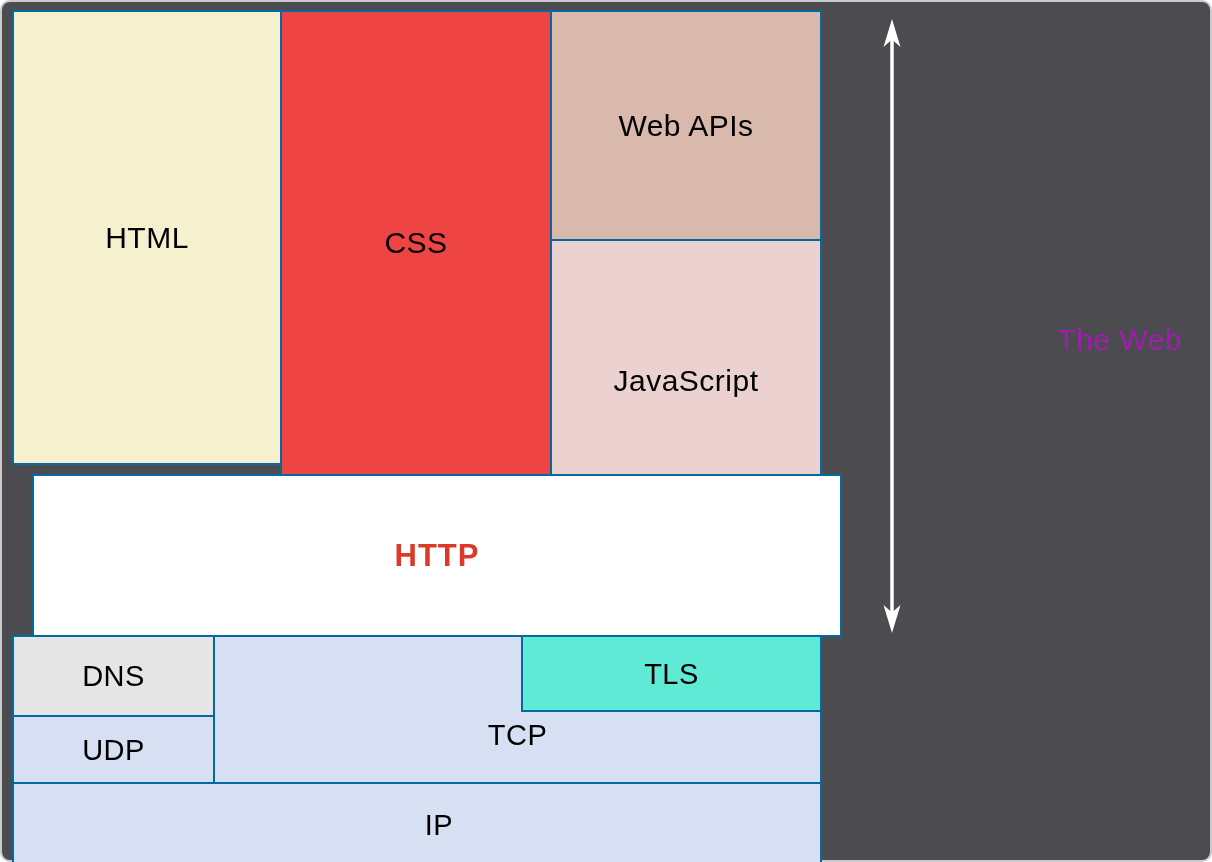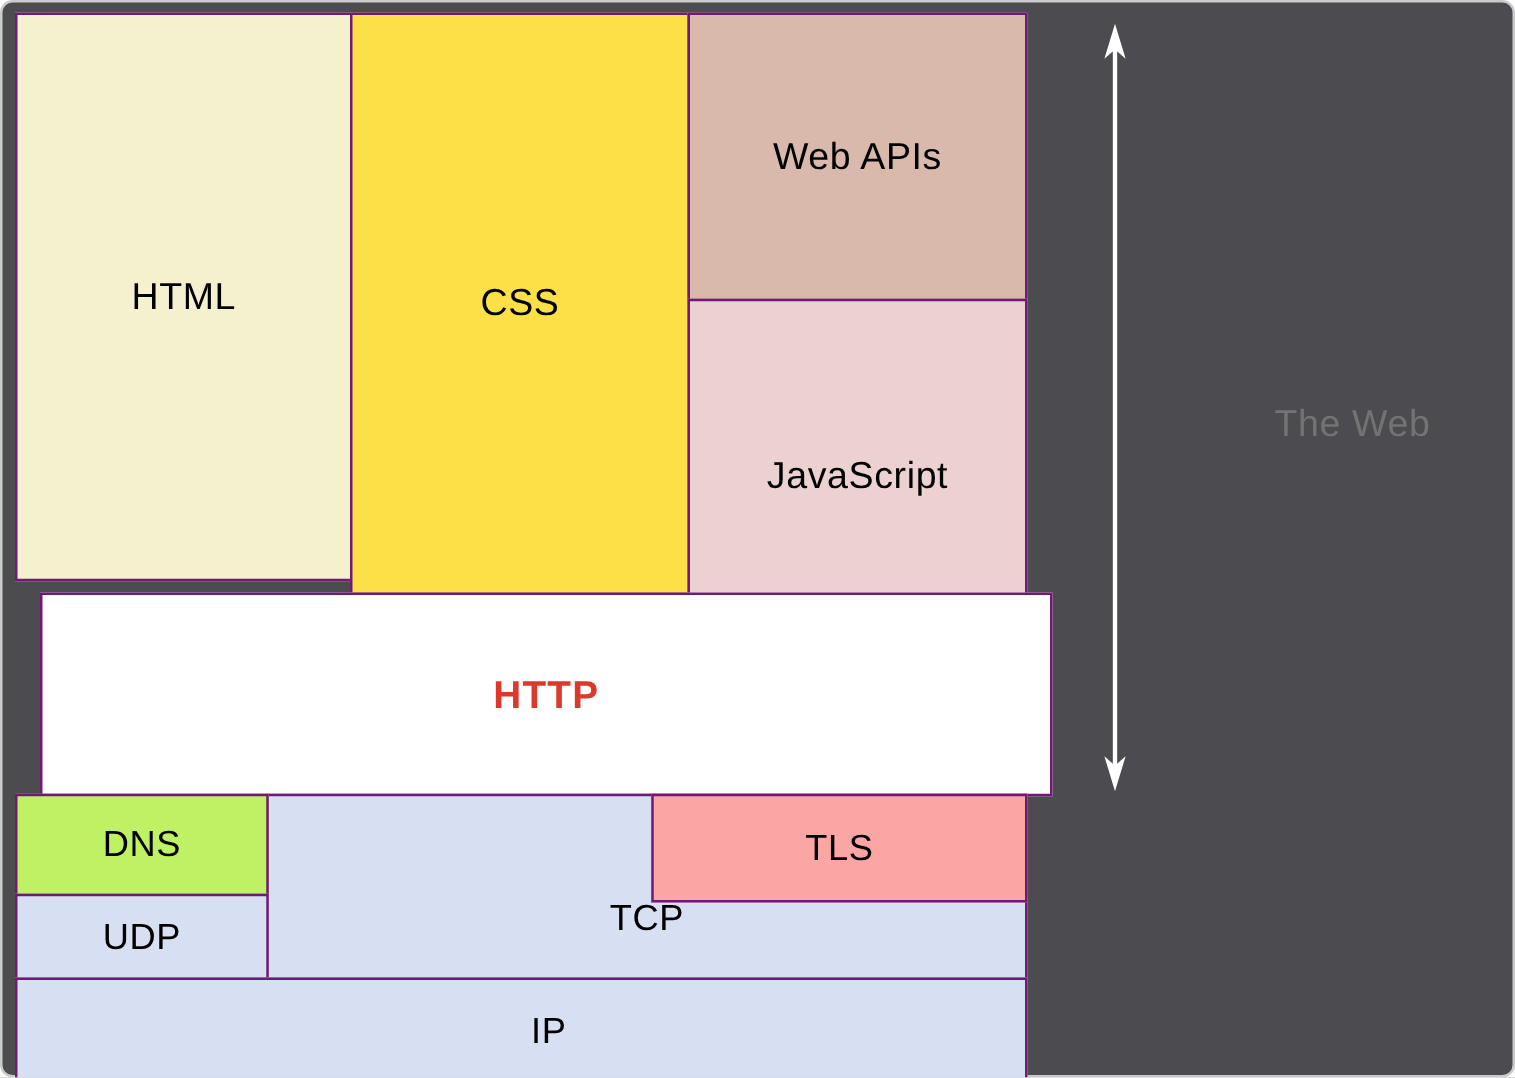--- a/index.html
+++ b/index.html
@@ -19,60 +19,60 @@
     position: absolute;
     inset: 0;
     box-sizing: border-box;
     background: #4C4C50;
     border: 2px solid #CBCBCB;
     border-radius: 10px;
   }
   .box {
     position: absolute;
     box-sizing: border-box;
-    border: 2px solid #701a75;
+    border: 2px solid #0369a1;
     display: flex;
     align-items: center;
     justify-content: center;
     color: #000000;
     font-size: 30px;
     letter-spacing: 0.5px;
   }
   .box span { display: block; line-height: 36px; }
 
   .box-html       { left: 12px;  top: 10px;  width: 270px; height: 455px; background: #F5F0CE; }
-  .box-css        { left: 280px; top: 10px;  width: 272px; height: 466px; background: #fde047; }
+  .box-css        { left: 280px; top: 10px;  width: 272px; height: 466px; background: #ef4444; }
   .box-webapis    { left: 550px; top: 10px;  width: 272px; height: 231px; background: #D8B9AC; }
   .box-javascript { left: 550px; top: 239px; width: 272px; height: 284px; background: #EBD2D0; }
   .box-http       { left: 12px;  top: 474px; width: 810px; height: 163px; background: #FFFFFF; margin-left: 20px; }
   .box-http span  { color: #DB3A2B; font-weight: bold; font-size: 31px; letter-spacing: 1px; }
   .box-tcp        { left: 213px; top: 635px; width: 609px; height: 149px; background: #D7E0F2;
                     align-items: flex-start; padding-top: 80px; }
-  .box-tls        { left: 521px; top: 635px; width: 301px; height: 87px;  background: #fca5a5; }
-  .box-dns        { left: 12px;  top: 635px; width: 203px; height: 82px;  background: #bef264; }
+  .box-tls        { left: 521px; top: 635px; width: 301px; height: 77px;  background: #5eead4; }
+  .box-dns        { left: 12px;  top: 635px; width: 203px; height: 82px;  background: #e5e5e5; }
   .box-udp        { left: 12px;  top: 715px; width: 203px; height: 69px;  background: #D7E0F2; text-align: right; }
   .box-ip         { left: 12px;  top: 782px; width: 810px; height: 86px;  background: #D7E0F2; padding-left: 44px; }
   .box-dns span, .box-udp span, .box-tls span, .box-tcp span, .box-ip span { font-size: 29px; }
 
   .arrow-svg {
     position: absolute;
     left: 870px;
     top: 16px;
     width: 44px;
     height: 620px;
   }
   .side-label {
     position: absolute;
     left: 982px;
     top: 320px;
     width: 200px;
     height: 40px;
     line-height: 40px;
-    text-align: center;
-    color: #737373;
+    text-align: right;
+    color: #a21caf;
     font-size: 30px;
     letter-spacing: 0.5px;
   }
 </style>
 </head>
 <body>
 
 <div class="stage">
   <div class="frame"></div>
 

